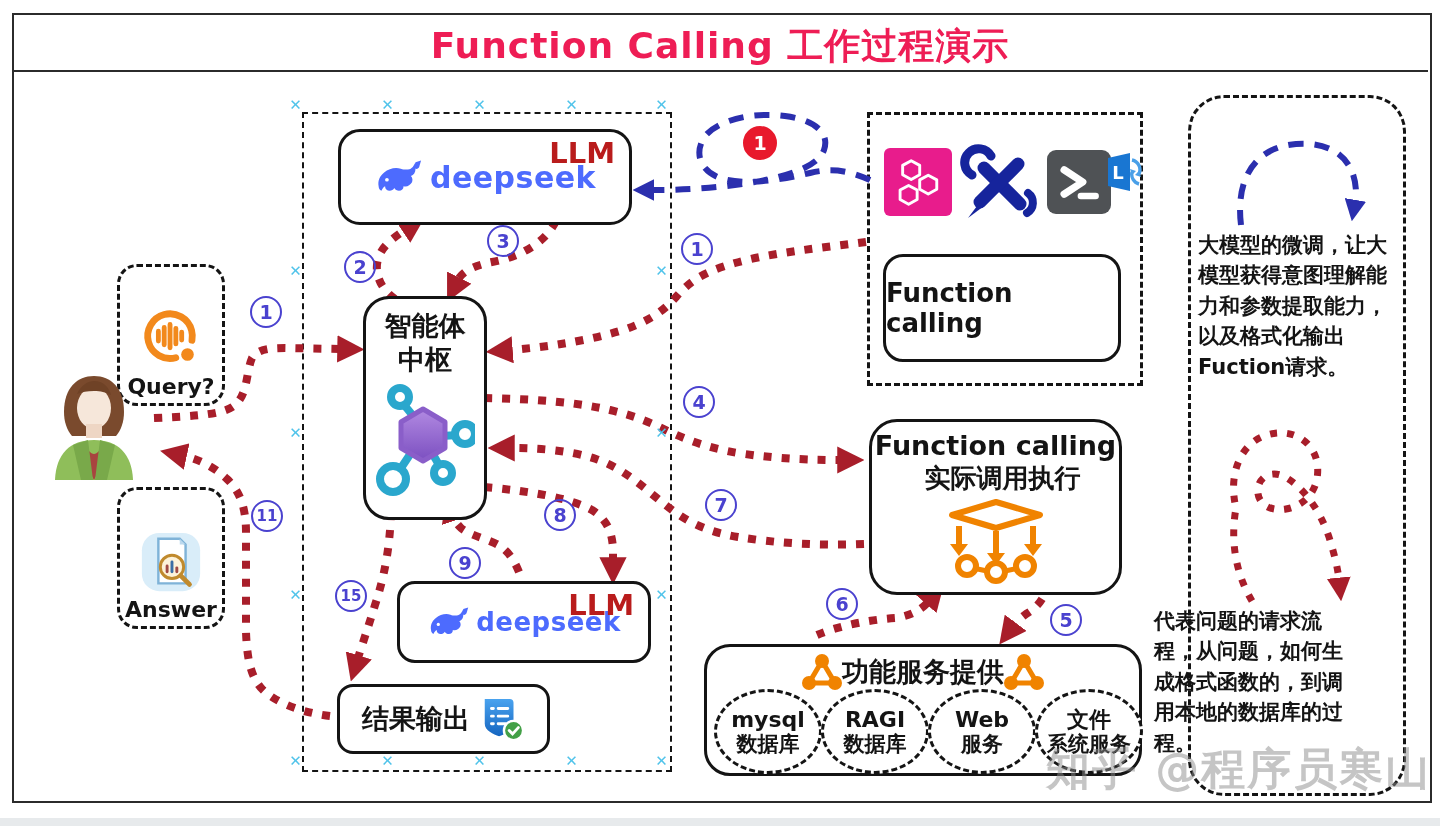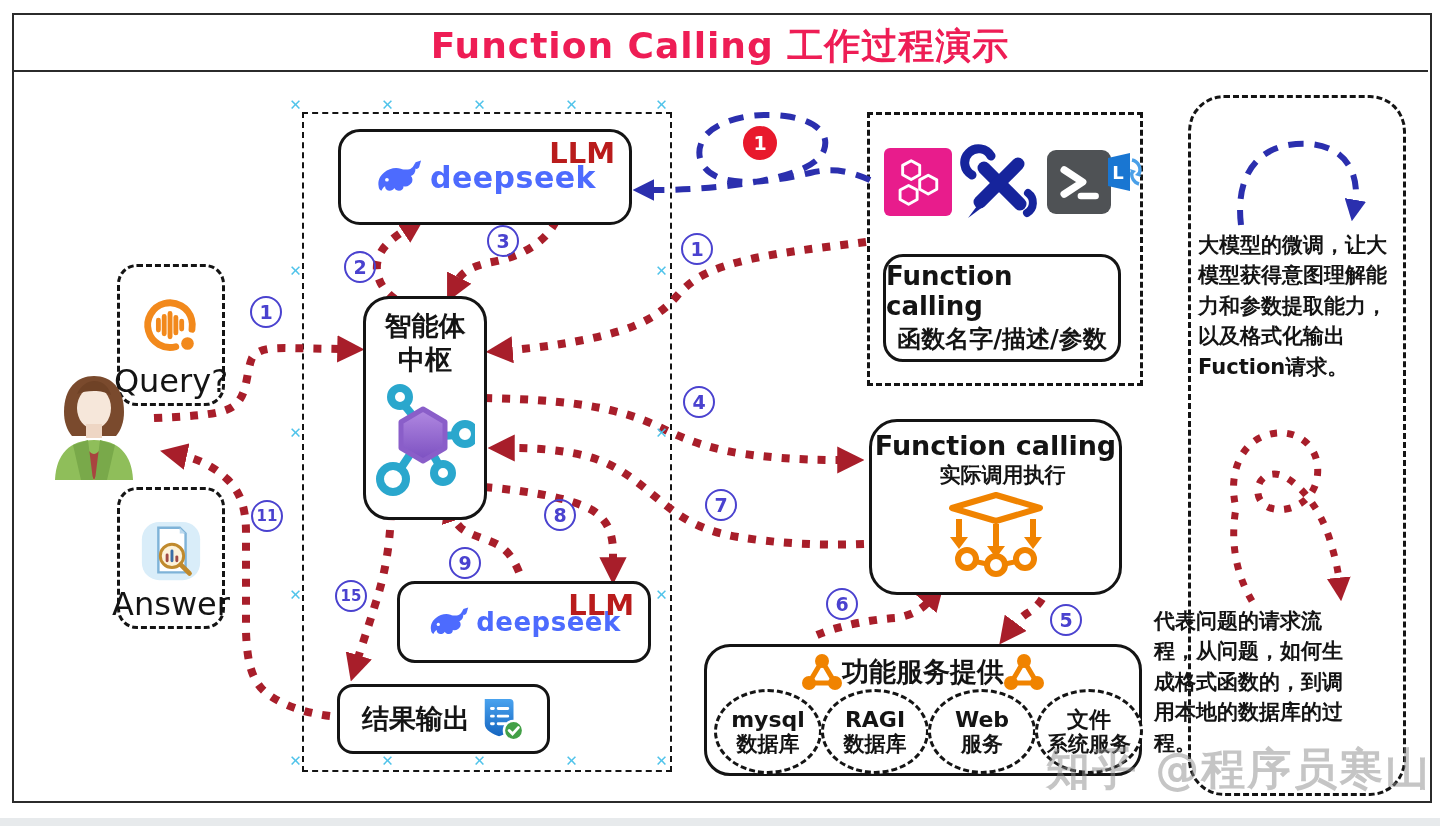--- a/index.html
+++ b/index.html
@@ -29,34 +29,34 @@
   .hub{left:363px;top:296px;width:118px;height:208px;border-radius:26px;text-align:center;padding-top:10px;}
   .hub-t{font-size:27px;font-weight:800;color:#141414;line-height:1.25;}
   .outbox{left:337px;top:684px;width:207px;height:64px;border-radius:16px;display:flex;align-items:center;justify-content:center;gap:9px;}
   .outbox .t{font-size:27px;font-weight:800;color:#141414;}
   .fcdef-inner{left:883px;top:254px;width:232px;height:102px;border-radius:20px;display:flex;flex-direction:column;
                align-items:center;justify-content:center;}
   .fcdef-inner .l1{font-size:26px;font-weight:800;color:#141414;}
   .fcdef-inner .l2{font-size:24px;font-weight:800;color:#141414;margin-top:2px;}
   .fcexec{left:869px;top:419px;width:247px;height:162px;border-radius:28px;text-align:center;padding-top:8px;}
   .fcexec .l1{font-size:27px;font-weight:800;color:#141414;}
-  .fcexec .l2{font-size:21px;font-weight:800;color:#141414;padding-left:14px;}
+  .fcexec .l2{font-size:26px;font-weight:800;color:#141414;padding-left:14px;}
   .services{left:704px;top:644px;width:432px;height:126px;border-radius:26px;}
   .svc-head{position:absolute;left:0;top:6px;width:100%;display:flex;align-items:center;justify-content:center;gap:0;}
   .svc-head .t{font-size:27px;font-weight:800;color:#141414;}
   .ellipse{position:absolute;top:42px;width:102px;height:79px;border:3px dashed #141414;border-radius:50%;
            display:flex;flex-direction:column;align-items:center;justify-content:center;background:#fff;}
   .ellipse .a{font-size:22px;font-weight:800;color:#141414;line-height:1.15;}
   .ellipse .b{font-size:21px;font-weight:800;color:#141414;line-height:1.15;}
   
   .userbox{background:#fff;border:3px dashed #141414;border-radius:20px;z-index:4;display:flex;flex-direction:column;
            align-items:center;justify-content:flex-end;padding-bottom:4px;}
   .qbox{left:117px;top:264px;width:102px;height:132px;}
   .abox{left:117px;top:487px;width:102px;height:132px;}
-  .userbox .t{font-size:32px;font-weight:400;color:#141414;line-height:1.1;}
+  .userbox .t{font-size:22px;font-weight:700;color:#141414;line-height:1.1;}
   .avatar{left:50px;top:366px;width:88px;height:114px;z-index:4;}
   
   .note{width:194px;font-size:21px;font-weight:600;color:#141414;line-height:1.45;z-index:4;text-align:left;}
   .note1{left:1198px;top:230px;}
   .note2{left:1154px;top:606px;}
   
   .badge{width:28px;height:28px;border:2.5px solid #4a42cf;border-radius:50%;color:#4a42cf;
          display:flex;align-items:center;justify-content:center;font-size:19px;font-weight:800;
          z-index:6;background:transparent;line-height:1;}
   .badge.wide{font-size:15px;}
@@ -294,21 +294,20 @@
   </div>
   <svg class="abs langicon" width="38" height="46" viewBox="0 0 38 46">
     <path d="M4 8l22-5v38l-22-5z" fill="#1976d2"></path>
     <text x="14" y="29" text-anchor="middle" font-size="18" font-weight="bold" fill="#fff">L</text>
     <path d="M28 10a10 10 0 0 1 7 14M35 34a10 10 0 0 1-7-12" fill="none" stroke="#4aa0e8" stroke-width="3.4"></path>
     <path d="M35 21l2 6-6-2z" fill="#4aa0e8"></path>
       <path d="M28 25l-2-6 6 2z" fill="#4aa0e8"></path>
   </svg>
   <div class="abs box fcdef-inner">
     <div class="l1">Function calling</div>
-    <div class="l2">函数名字/描述/参数</div>
   </div>
 
   <div class="abs box fcexec">
     <div class="l1">Function calling</div>
     <div class="l2">实际调用执行</div>
     <svg class="icon" width="118" height="86" viewBox="0 0 118 86" style="margin:2px auto 0">
       <g fill="none" stroke="#f08300" stroke-width="6" stroke-linejoin="round">
         <path d="M59 4L103 17 59 30 15 17z"></path>
         <path d="M22 28v20M59 33v24M96 28v20"></path>
       </g>

